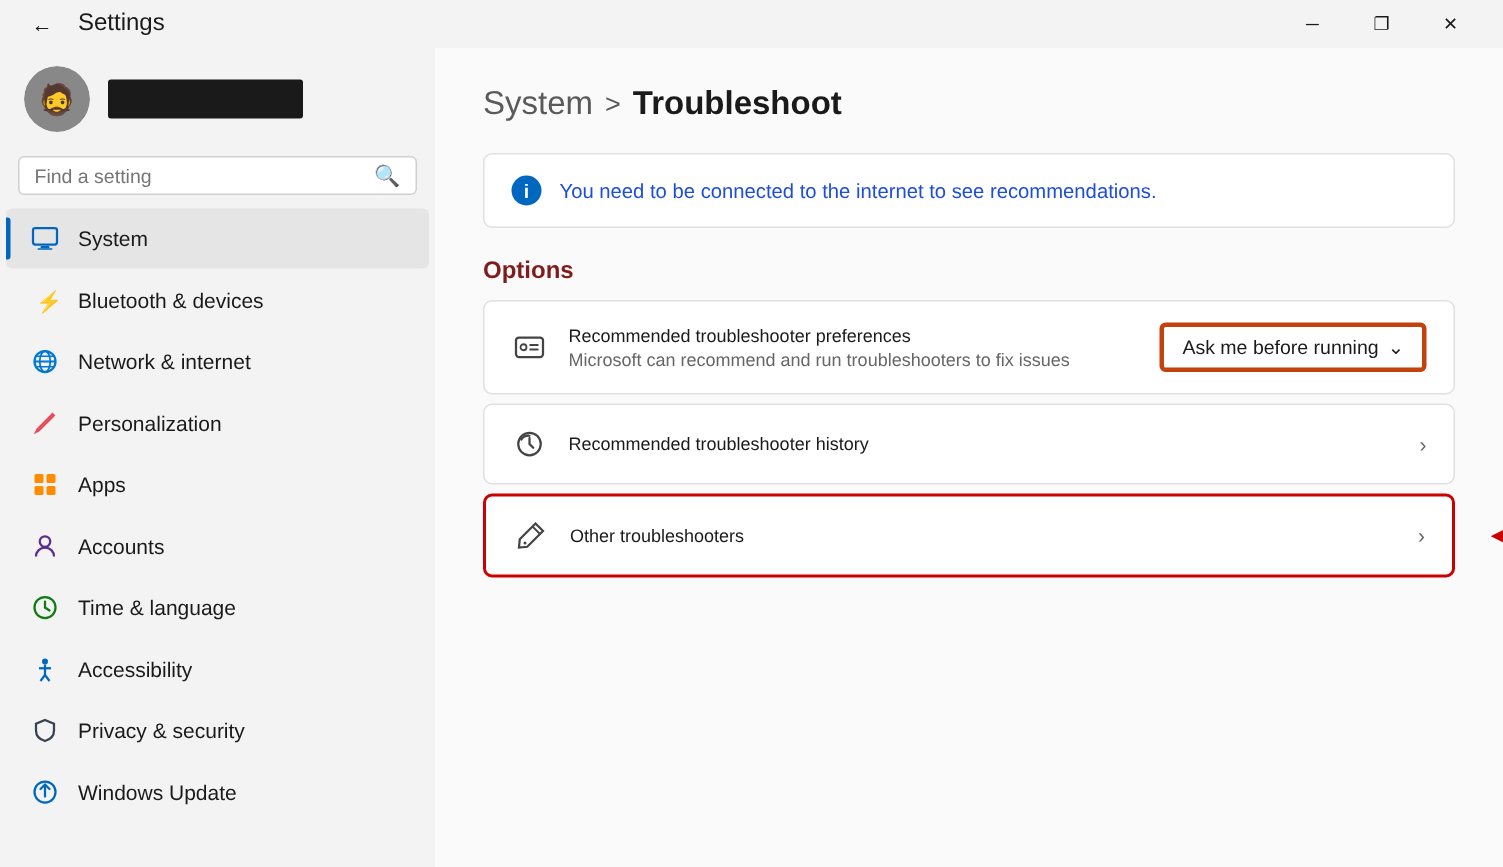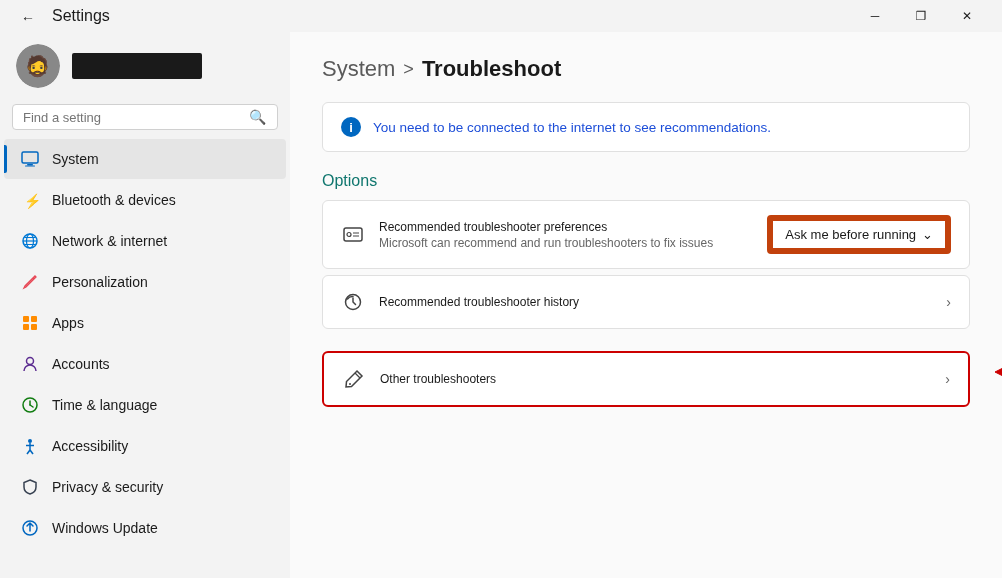--- a/index.html
+++ b/index.html
@@ -209,22 +209,22 @@
       font-size: 13px;
       font-weight: bold;
       flex-shrink: 0;
     }
     .info-text {
       font-size: 13.5px;
       color: #1d4ed8;
     }
     .options-label {
       font-size: 16px;
-      font-weight: 400;
-      color: #0f766e;
+      font-weight: 700;
+      color: #7f1d1d;
       margin-bottom: 10px;
     }
     .option-card {
       background: white;
       border: 1px solid #e0e0e0;
       border-radius: 6px;
       margin-bottom: 6px;
       overflow: hidden;
     }
     .option-row {
@@ -261,21 +261,21 @@
     .option-control {
       display: flex;
       align-items: center;
       gap: 8px;
     }
     .dropdown-btn {
       display: flex;
       align-items: center;
       gap: 6px;
       padding: 6px 12px;
-      border: 6px solid #c2410c;
+      border: 3px solid #c2410c;
       border-radius: 4px;
       background: white;
       font-size: 13px;
       cursor: pointer;
       color: #1a1a1a;
     }
     .chevron-right {
       color: #666;
       font-size: 14px;
     }
@@ -468,21 +468,21 @@
         <div class="option-text-block">
           <div class="option-title">Recommended troubleshooter history</div>
         </div>
         <div class="option-control">
           <span class="chevron-right">›</span>
         </div>
       </div>
     </div>
 
     <div style="position: relative; display: flex; align-items: center;">
-      <div class="option-card highlighted" style="flex: 1; margin-top: 16px;">
+      <div class="option-card highlighted" style="flex: 1;">
         <div class="option-row">
           <div class="option-icon">
             <svg width="22" height="22" viewBox="0 0 22 22">
               <path d="M14 3L19 8L8.5 18.5L3 19L3.5 13.5L14 3Z" stroke="#444" stroke-width="1.5" fill="none"></path>
               <path d="M12 5l5 5" stroke="#444" stroke-width="1.2" fill="none"></path>
               <circle cx="7" cy="16" r="1" fill="#444"></circle>
             </svg>
           </div>
           <div class="option-text-block">
             <div class="option-title">Other troubleshooters</div>

